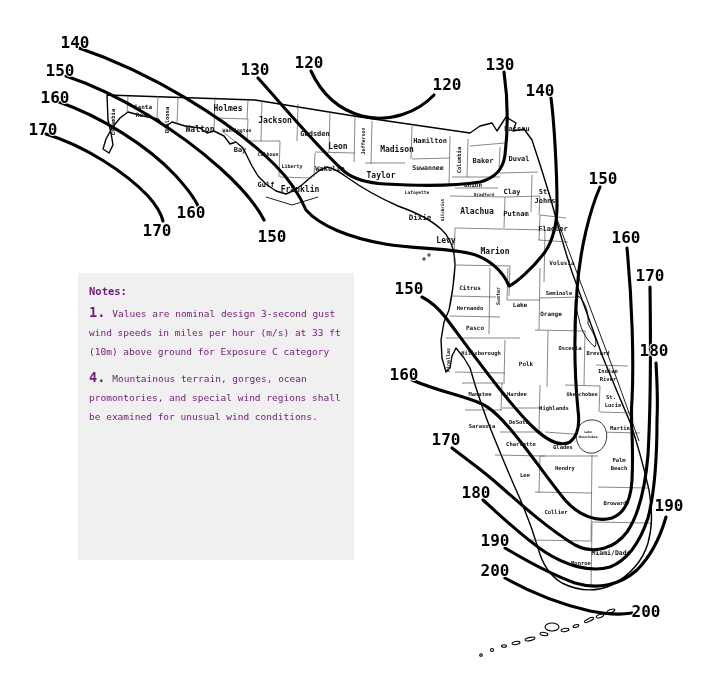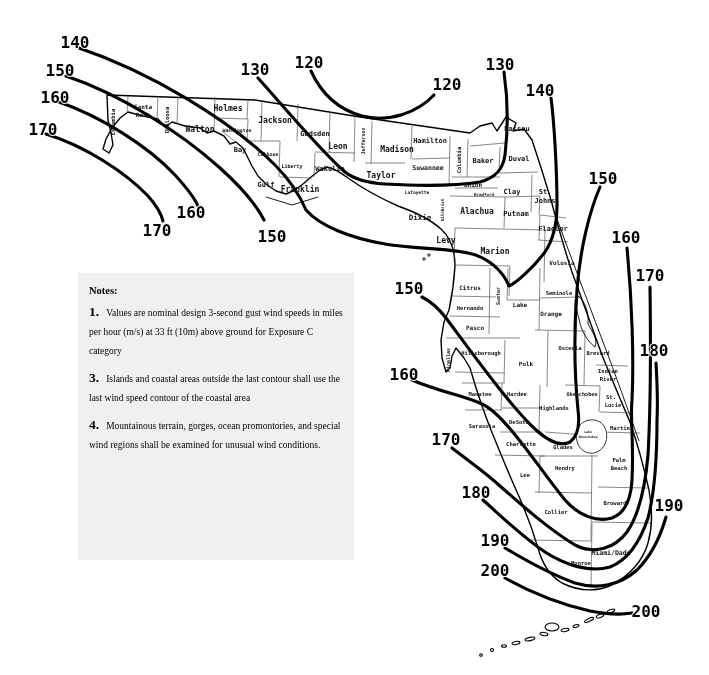--- a/index.html
+++ b/index.html
@@ -12,21 +12,21 @@
   .coast-detail{fill:none;stroke:#000;stroke-width:0.9;}
   .lake{fill:#fff;stroke:#222;stroke-width:0.9;}
   .key-island{fill:#fff;stroke:#000;stroke-width:1.1;}
   .contour{fill:none;stroke:#000;stroke-width:3.1;stroke-linecap:round;stroke-linejoin:round;}
   .contour-label{font:bold 16px "DejaVu Sans Mono",monospace;fill:#000;text-anchor:middle;
                  dominant-baseline:central;stroke:#fff;stroke-width:2px;paint-order:stroke;}
   .county-label{font-family:"DejaVu Sans Mono",monospace;font-weight:700;fill:#111;
                 text-anchor:middle;dominant-baseline:central;}
   
   #notes-box{position:absolute;left:78px;top:273px;width:276px;height:287px;
-             background:#f0f0f0;box-sizing:border-box;padding:10px 11px;color:#000000;font-family:Liberation Serif, serif;}
+             background:#f0f0f0;box-sizing:border-box;padding:10px 11px;color:#701a75;}
   #notes-title{font-size:10.5px;font-weight:bold;margin:2px 0 6px 0;}
   .note-item{font-size:9.5px;line-height:19px;margin:0 0 7px 0;}
   .note-num{font-size:13.5px;font-weight:bold;margin-right:7px;}
 </style>
 </head>
 <body>
 
 <div id="stage">
 
   <svg id="map-svg" width="709" height="675" viewBox="0 0 709 675">
@@ -209,18 +209,17 @@
         <text x="495" y="570" class="contour-label">200</text>
         <text x="669" y="505" class="contour-label">190</text>
         <text x="646" y="611" class="contour-label">200</text>
       </g>
   </svg>
 
   <div id="notes-box">
     <div id="notes-title">Notes:</div>
     <div id="notes-list">
         <div class="note-item"><span class="note-num">1.</span><span>Values are nominal design 3-second gust wind speeds in miles per hour (m/s) at 33 ft (10m) above ground for Exposure C category</span></div>
-        <div class="note-item"><span class="note-num">3.</span><span>Islands and coastal areas outside the last contour shall use the last wind speed contour of the coastal area</span></div>
         <div class="note-item"><span class="note-num">4.</span><span>Mountainous terrain, gorges, ocean promontories, and special wind regions shall be examined for unusual wind conditions.</span></div>
       </div>
   </div>
 
 </div>
 
 </body></html>

